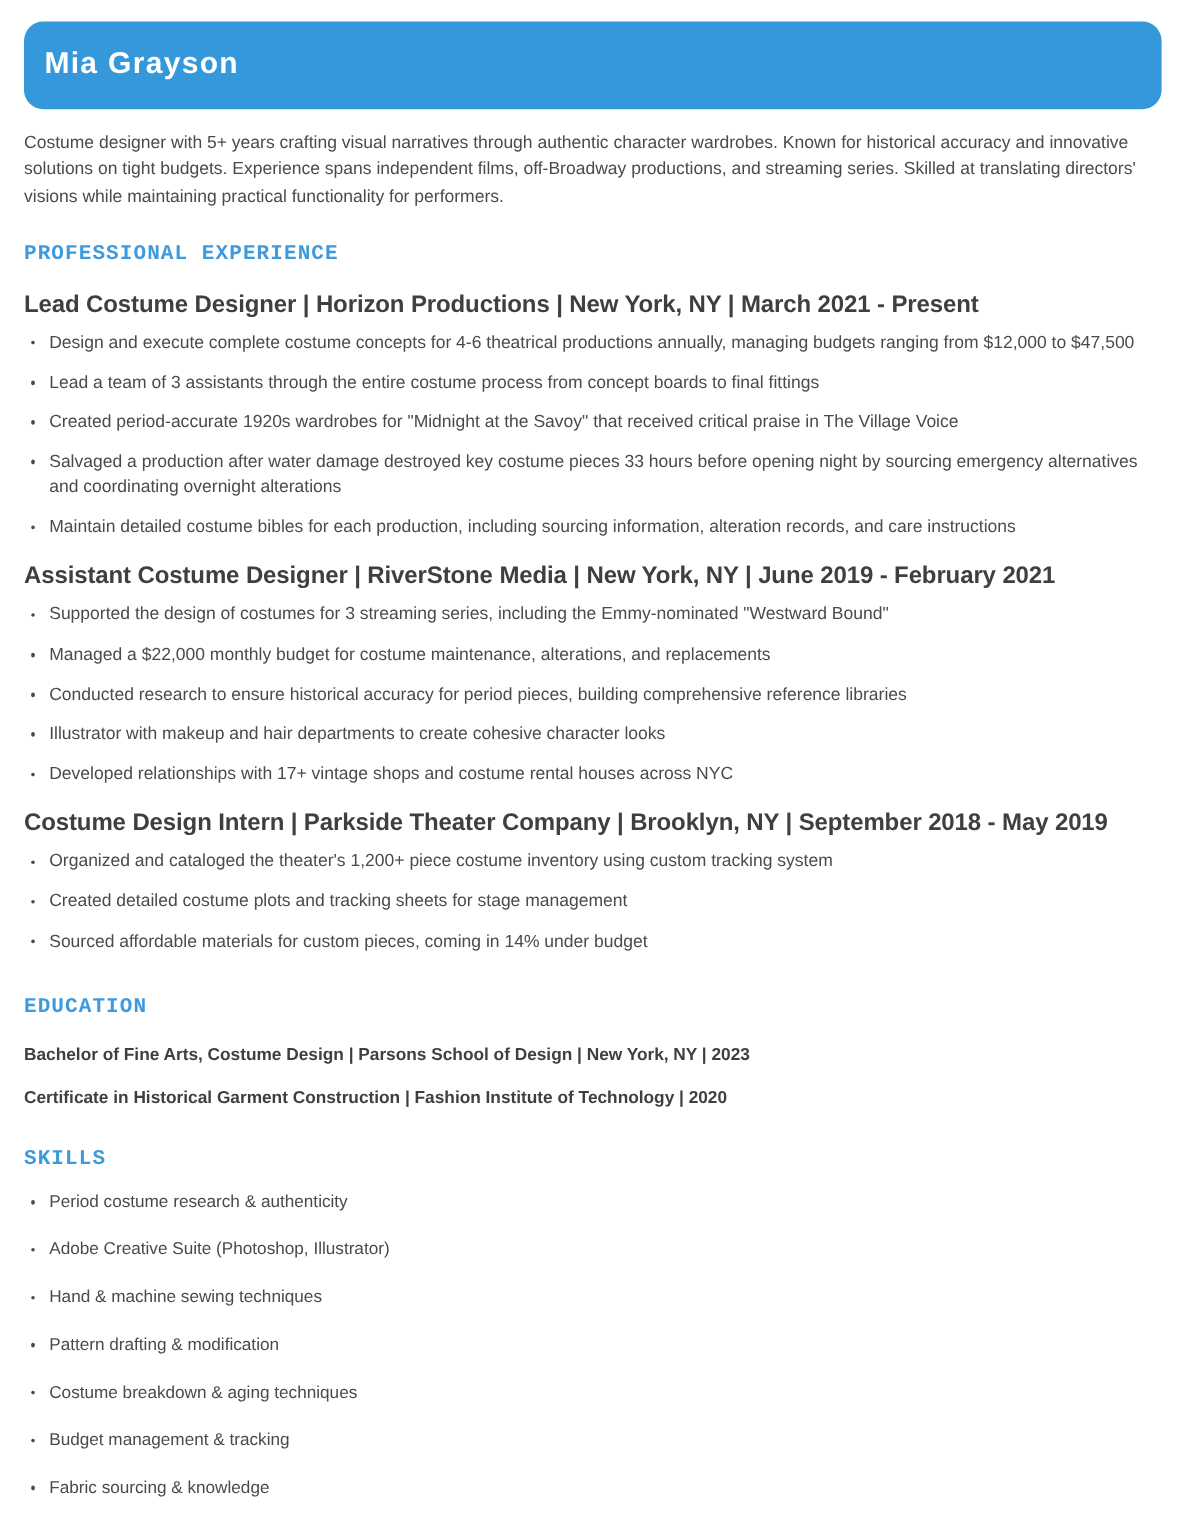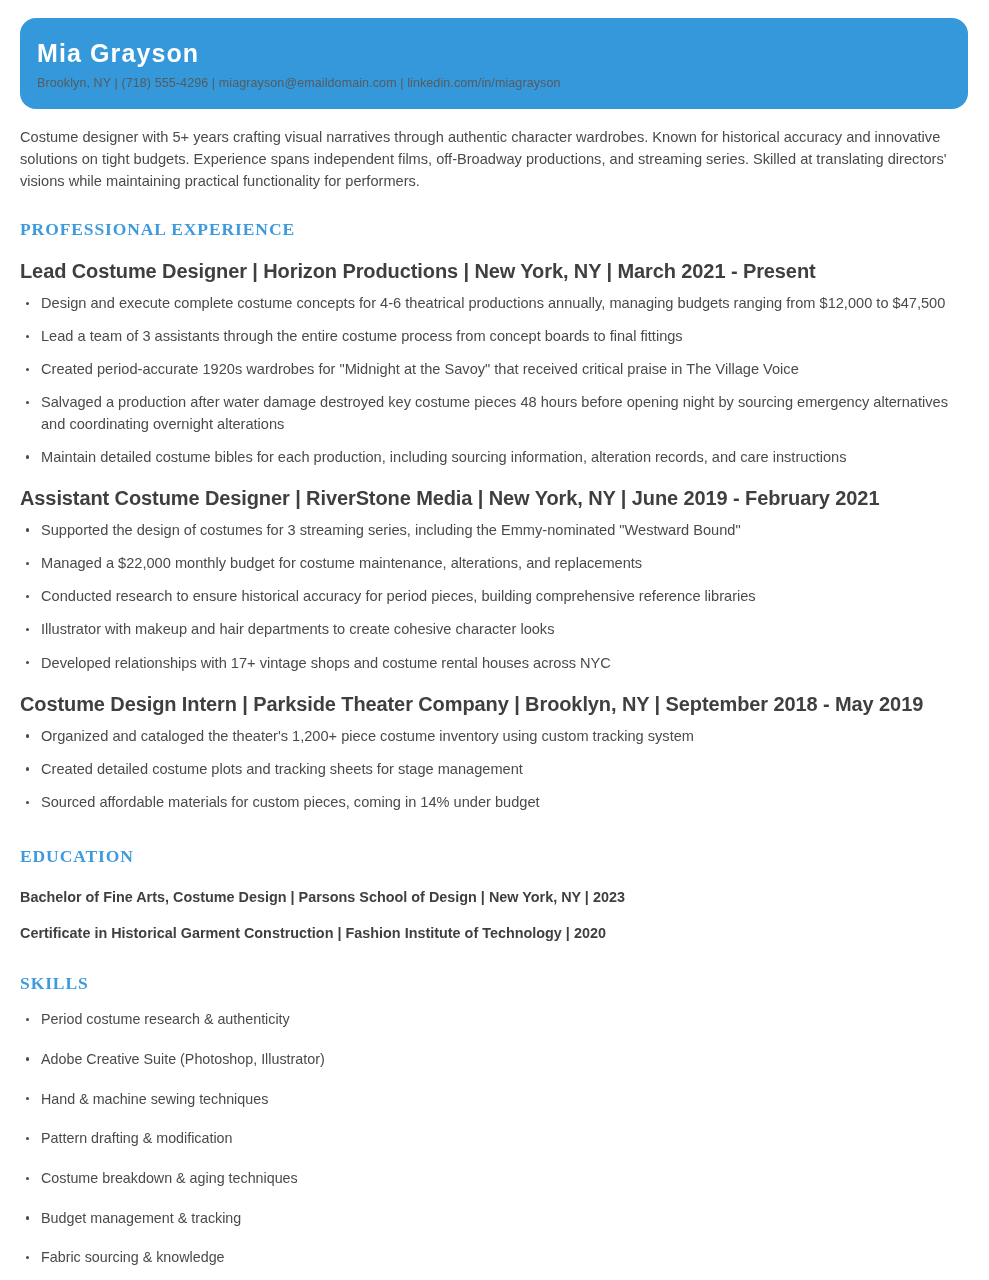--- a/index.html
+++ b/index.html
@@ -51,21 +51,21 @@
   }
   .summary {
     font-size: 14.6px;
     line-height: 1.52;
     color: #4a4a4a;
     margin: 17px 18px 0 0;
     text-align: left;
   }
 
   .section-heading {
-    font-family: Liberation Serif, serif;
+    font-family: Liberation Mono, monospace;
     font-size: 17.5px;
     font-weight: bold;
     color: #3d9bdd;
     letter-spacing: 0.9px;
     margin: 26px 0 0 0;
     line-height: 1.3;
   }
   .section-heading.education { margin-top: 32px; }
   .section-heading.skills { margin-top: 30px; }
 
@@ -131,36 +131,35 @@
 
   .job-block + .job-block { margin-top: 0; }
 </style>
 </head>
 <body>
 
 <div class="page">
 
   <div class="header-banner">
     <div class="header-name">Mia Grayson</div>
-    <div class="header-contact">Brooklyn, NY | (718) 555-4296 | miagrayson@emaildomain.com | linkedin.com/in/miagrayson</div>
   </div>
 
   <div class="content">
 
     <p class="summary">Costume designer with 5+ years crafting visual narratives through authentic character wardrobes. Known for historical accuracy and innovative solutions on tight budgets. Experience spans independent films, off-Broadway productions, and streaming series. Skilled at translating directors' visions while maintaining practical functionality for performers.</p>
 
     <h2 class="section-heading">PROFESSIONAL EXPERIENCE</h2>
 
     <div class="job-block">
       <div class="job-heading">Lead Costume Designer | Horizon Productions | New York, NY | March 2021 - Present</div>
       <ul class="bullets exp-bullets">
         <li>Design and execute complete costume concepts for 4-6 theatrical productions annually, managing budgets ranging from $12,000 to $47,500</li>
         <li>Lead a team of 3 assistants through the entire costume process from concept boards to final fittings</li>
         <li>Created period-accurate 1920s wardrobes for "Midnight at the Savoy" that received critical praise in The Village Voice</li>
-        <li>Salvaged a production after water damage destroyed key costume pieces 48 hours before opening night by sourcing emergency alternatives and coordinating overnight alterations</li>
+        <li>Salvaged a production after water damage destroyed key costume pieces 33 hours before opening night by sourcing emergency alternatives and coordinating overnight alterations</li>
         <li>Maintain detailed costume bibles for each production, including sourcing information, alteration records, and care instructions</li>
       </ul>
     </div>
 
     <div class="job-block">
       <div class="job-heading">Assistant Costume Designer | RiverStone Media | New York, NY | June 2019 - February 2021</div>
       <ul class="bullets exp-bullets">
         <li>Supported the design of costumes for 3 streaming series, including the Emmy-nominated "Westward Bound"</li>
         <li>Managed a $22,000 monthly budget for costume maintenance, alterations, and replacements</li>
         <li>Conducted research to ensure historical accuracy for period pieces, building comprehensive reference libraries</li>

